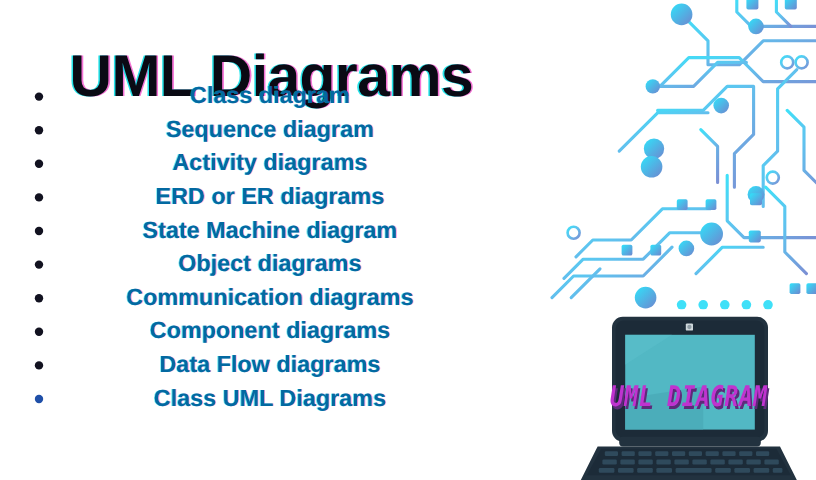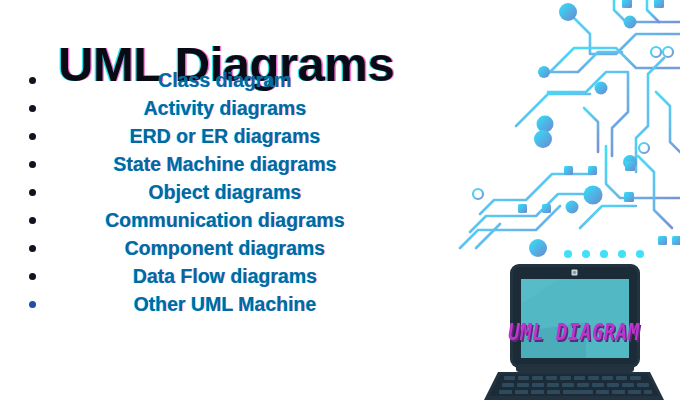--- a/index.html
+++ b/index.html
@@ -204,49 +204,53 @@
 
   <h1 id="page-title">UML Diagrams</h1>
 
   <ul id="diagram-list">
     <li class="list-row">
       <span class="bullet" style="background: rgb(18, 18, 32);"></span>
       <span class="row-label">Class diagram</span>
     </li>
     <li class="list-row">
       <span class="bullet" style="background: rgb(18, 18, 32);"></span>
+      <span class="row-label">Sequence diagram</span>
+    </li>
+    <li class="list-row">
+      <span class="bullet" style="background: rgb(18, 18, 32);"></span>
       <span class="row-label">Activity diagrams</span>
     </li>
     <li class="list-row">
       <span class="bullet" style="background: rgb(18, 18, 32);"></span>
       <span class="row-label">ERD or ER diagrams</span>
     </li>
     <li class="list-row">
       <span class="bullet" style="background: rgb(18, 18, 32);"></span>
-      <span class="row-label">State Machine diagrams</span>
+      <span class="row-label">State Machine diagram</span>
     </li>
     <li class="list-row">
       <span class="bullet" style="background: rgb(18, 18, 32);"></span>
       <span class="row-label">Object diagrams</span>
     </li>
     <li class="list-row">
       <span class="bullet" style="background: rgb(18, 18, 32);"></span>
       <span class="row-label">Communication diagrams</span>
     </li>
     <li class="list-row">
       <span class="bullet" style="background: rgb(18, 18, 32);"></span>
       <span class="row-label">Component diagrams</span>
     </li>
     <li class="list-row">
       <span class="bullet" style="background: rgb(18, 18, 32);"></span>
       <span class="row-label">Data Flow diagrams</span>
     </li>
     <li class="list-row">
       <span class="bullet accent" style="background: rgb(31, 79, 168);"></span>
-      <span class="row-label">Other UML Machine</span>
+      <span class="row-label">Class UML Diagrams</span>
     </li>
   </ul>
 
   <div id="laptop-illustration">
     <svg width="212" height="152" viewBox="0 0 212 152" xmlns="http://www.w3.org/2000/svg">
 
       <rect x="42" y="4" width="130" height="104" rx="9" fill="#22323f"></rect>
       <rect x="45" y="7" width="124" height="98" rx="7" fill="#1c2b38"></rect>
 
       <rect x="53" y="19" width="108" height="79" fill="#52b8c4"></rect>

